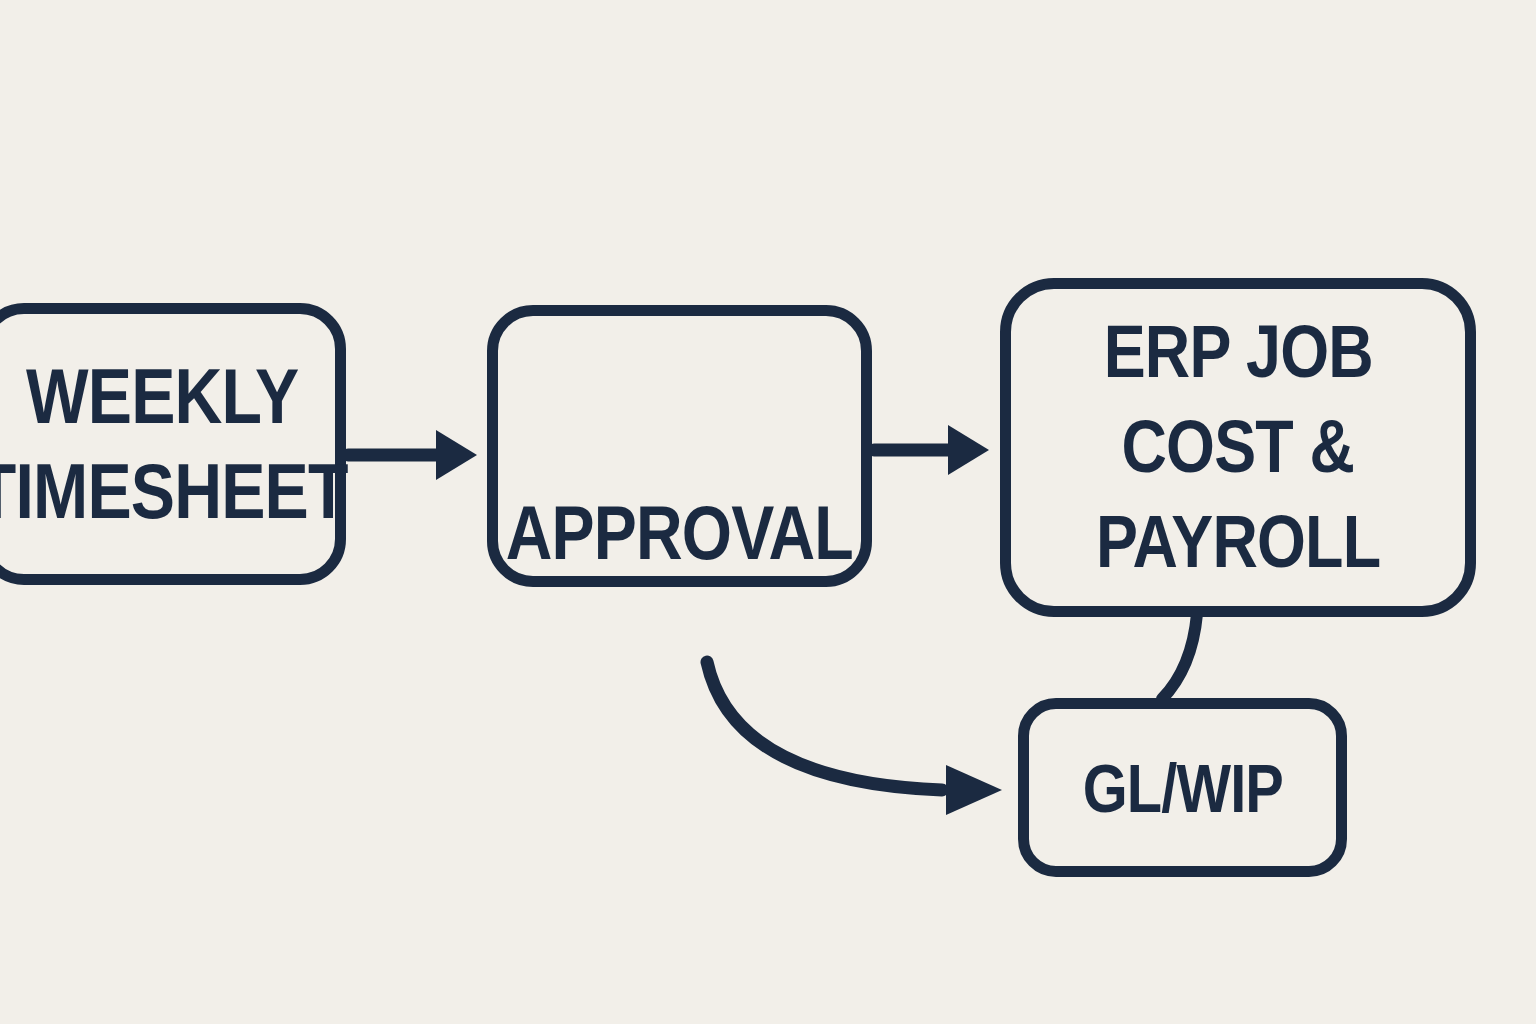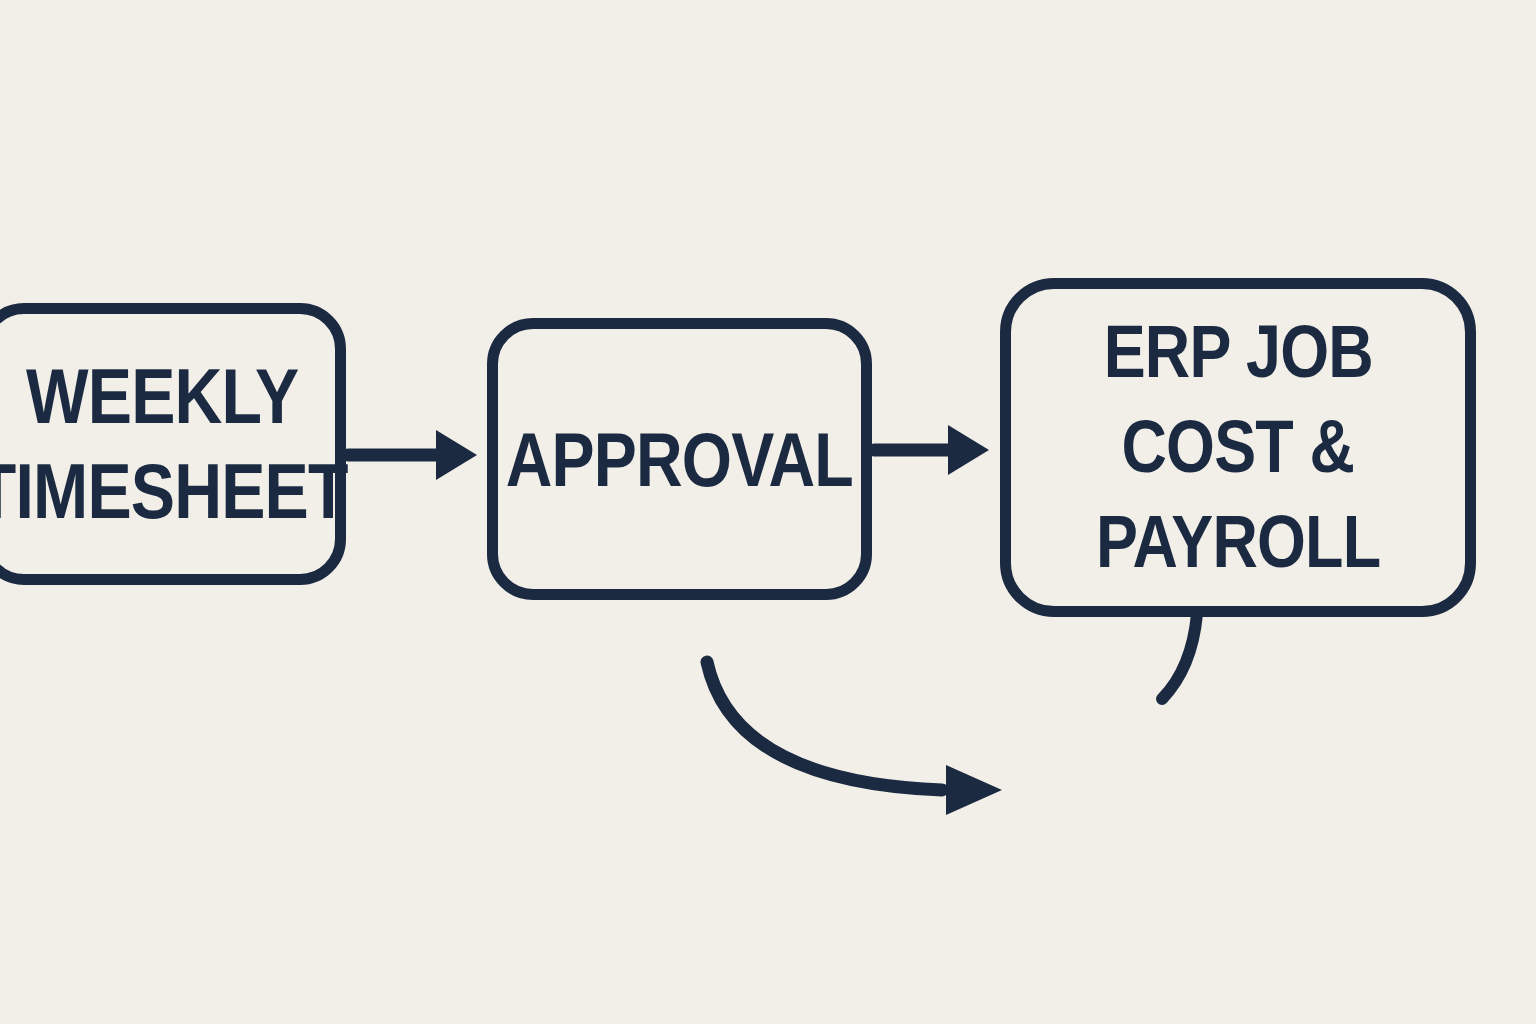--- a/index.html
+++ b/index.html
@@ -42,23 +42,24 @@
     transform-origin:center;
     letter-spacing:-1px;
     white-space:nowrap;
   }
   .node-timesheet{
     left:-22px;top:303px;width:368px;height:282px;
     border-radius:46px;
     font-size:78px;line-height:1.22;
   }
   .node-approval{
-    left:487px;top:318px;width:385px;height:282px;
+    left:487px;top:305px;width:385px;height:282px;
     border-radius:46px;
     font-size:76px;
+    justify-content:flex-end;
   }
   .node-erp{
     left:1000px;top:278px;width:476px;height:339px;
     border-radius:54px;
     font-size:74px;line-height:1.28;
   }
   .node-glwip{
     left:1018px;top:698px;width:329px;height:179px;
     border-radius:38px;
     font-size:68px;
@@ -99,14 +100,17 @@
   <div class="node node-approval">
     <span class="line">APPROVAL</span>
   </div>
 
   <div class="node node-erp">
     <span class="line">ERP JOB</span>
     <span class="line">COST &amp;</span>
     <span class="line">PAYROLL</span>
   </div>
 
+  <div class="node node-glwip">
+    <span class="line">GL/WIP</span>
+  </div>
 
 </div>
 
 </body></html>

